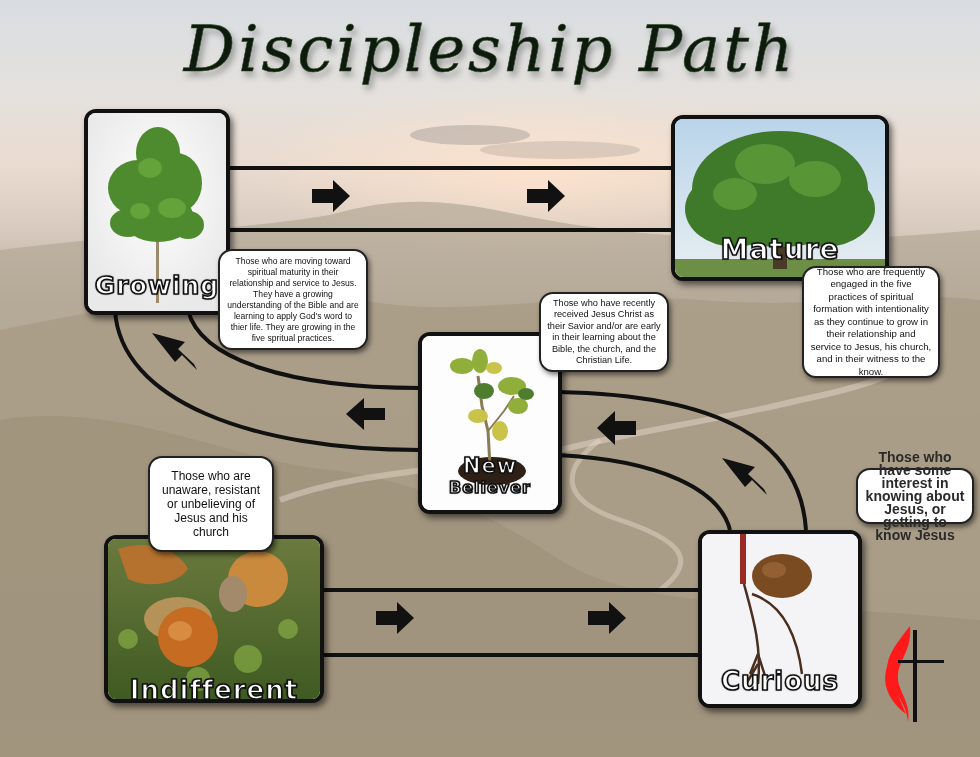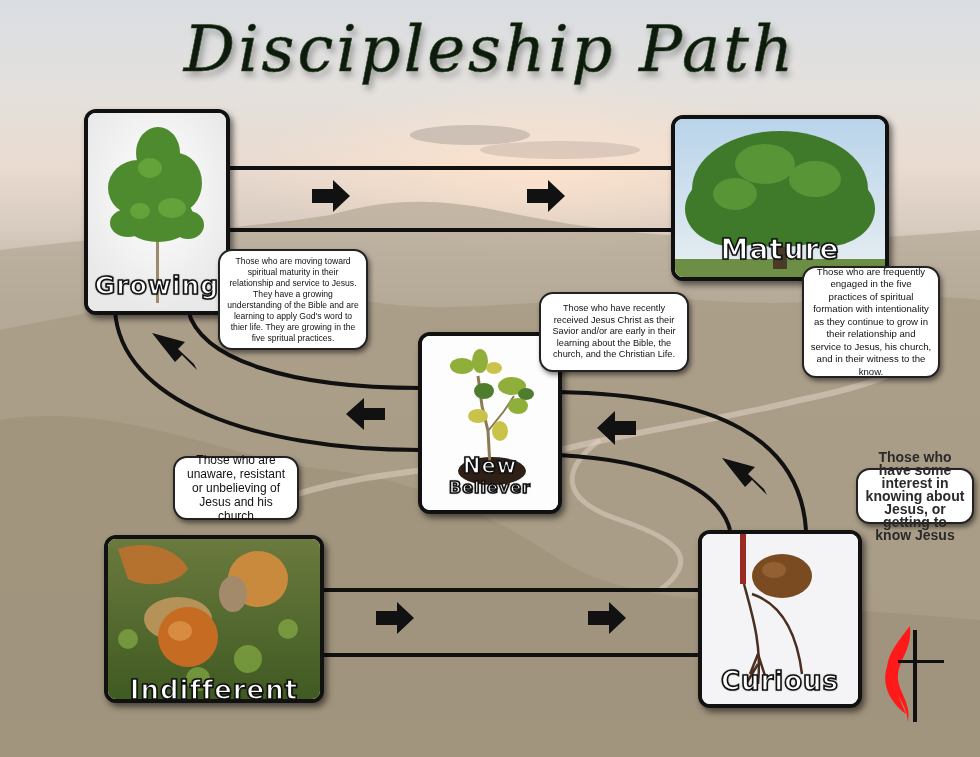--- a/index.html
+++ b/index.html
@@ -199,29 +199,29 @@
         <path d="M56 120 L48 140 M56 120 L64 145 M56 130 L44 150"></path>
       </g>
     </svg>
     <div class="card-label" style="top:132px;font-size:26px;">Curious</div>
   </div>
 
   <div class="bubble" style="left:218px;top:249px;width:150px;height:101px;font-size:8.6px;line-height:11px;">
     <span>Those who are moving toward spiritual maturity in their relationship and service to Jesus. They have a growing understanding of the Bible and are learning to apply God's word to thier life. They are growing in the five spritual practices.</span>
   </div>
 
-  <div class="bubble" style="left:539px;top:292px;width:150px;height:80px;font-size:9.2px;line-height:11.5px;border-radius:14px;">
+  <div class="bubble" style="left:539px;top:292px;width:130px;height:80px;font-size:9.2px;line-height:11.5px;border-radius:14px;">
     <span>Those who have recently received Jesus Christ as their Savior and/or are early in their learning about the Bible, the church, and the Christian Life.</span>
   </div>
 
   <div class="bubble" style="left:802px;top:266px;width:138px;height:112px;font-size:9.6px;line-height:12.5px;">
     <span>Those who are frequently engaged in the five practices of spiritual formation with intentionality as they continue to grow in their relationship and service to Jesus, his church, and in their witness to the know.</span>
   </div>
 
-  <div class="bubble" style="left:173px;top:456px;width:126px;height:64px;font-size:12px;line-height:14px;">
+  <div class="bubble" style="left:148px;top:456px;width:126px;height:96px;font-size:12px;line-height:14px;">
     <span>Those who are unaware, resistant or unbelieving of Jesus and his church</span>
   </div>
 
   <div class="bubble" style="left:856px;top:468px;width:118px;height:56px;font-size:14px;line-height:13px;font-weight:bold;color:#2a2a2a;">
     <span>Those who have some interest in knowing about Jesus, or getting to know Jesus</span>
   </div>
 
   <svg class="logo" viewBox="0 0 70 100">
     <path d="M34 2 C20 20 8 34 12 52 C16 68 30 76 32 98 C36 78 20 66 22 50 C24 34 36 26 34 2 Z" fill="#ff1a1a"></path>
     <path d="M12 40 C4 60 14 78 30 90 C22 70 14 56 12 40 Z" fill="#ff1a1a"></path>

